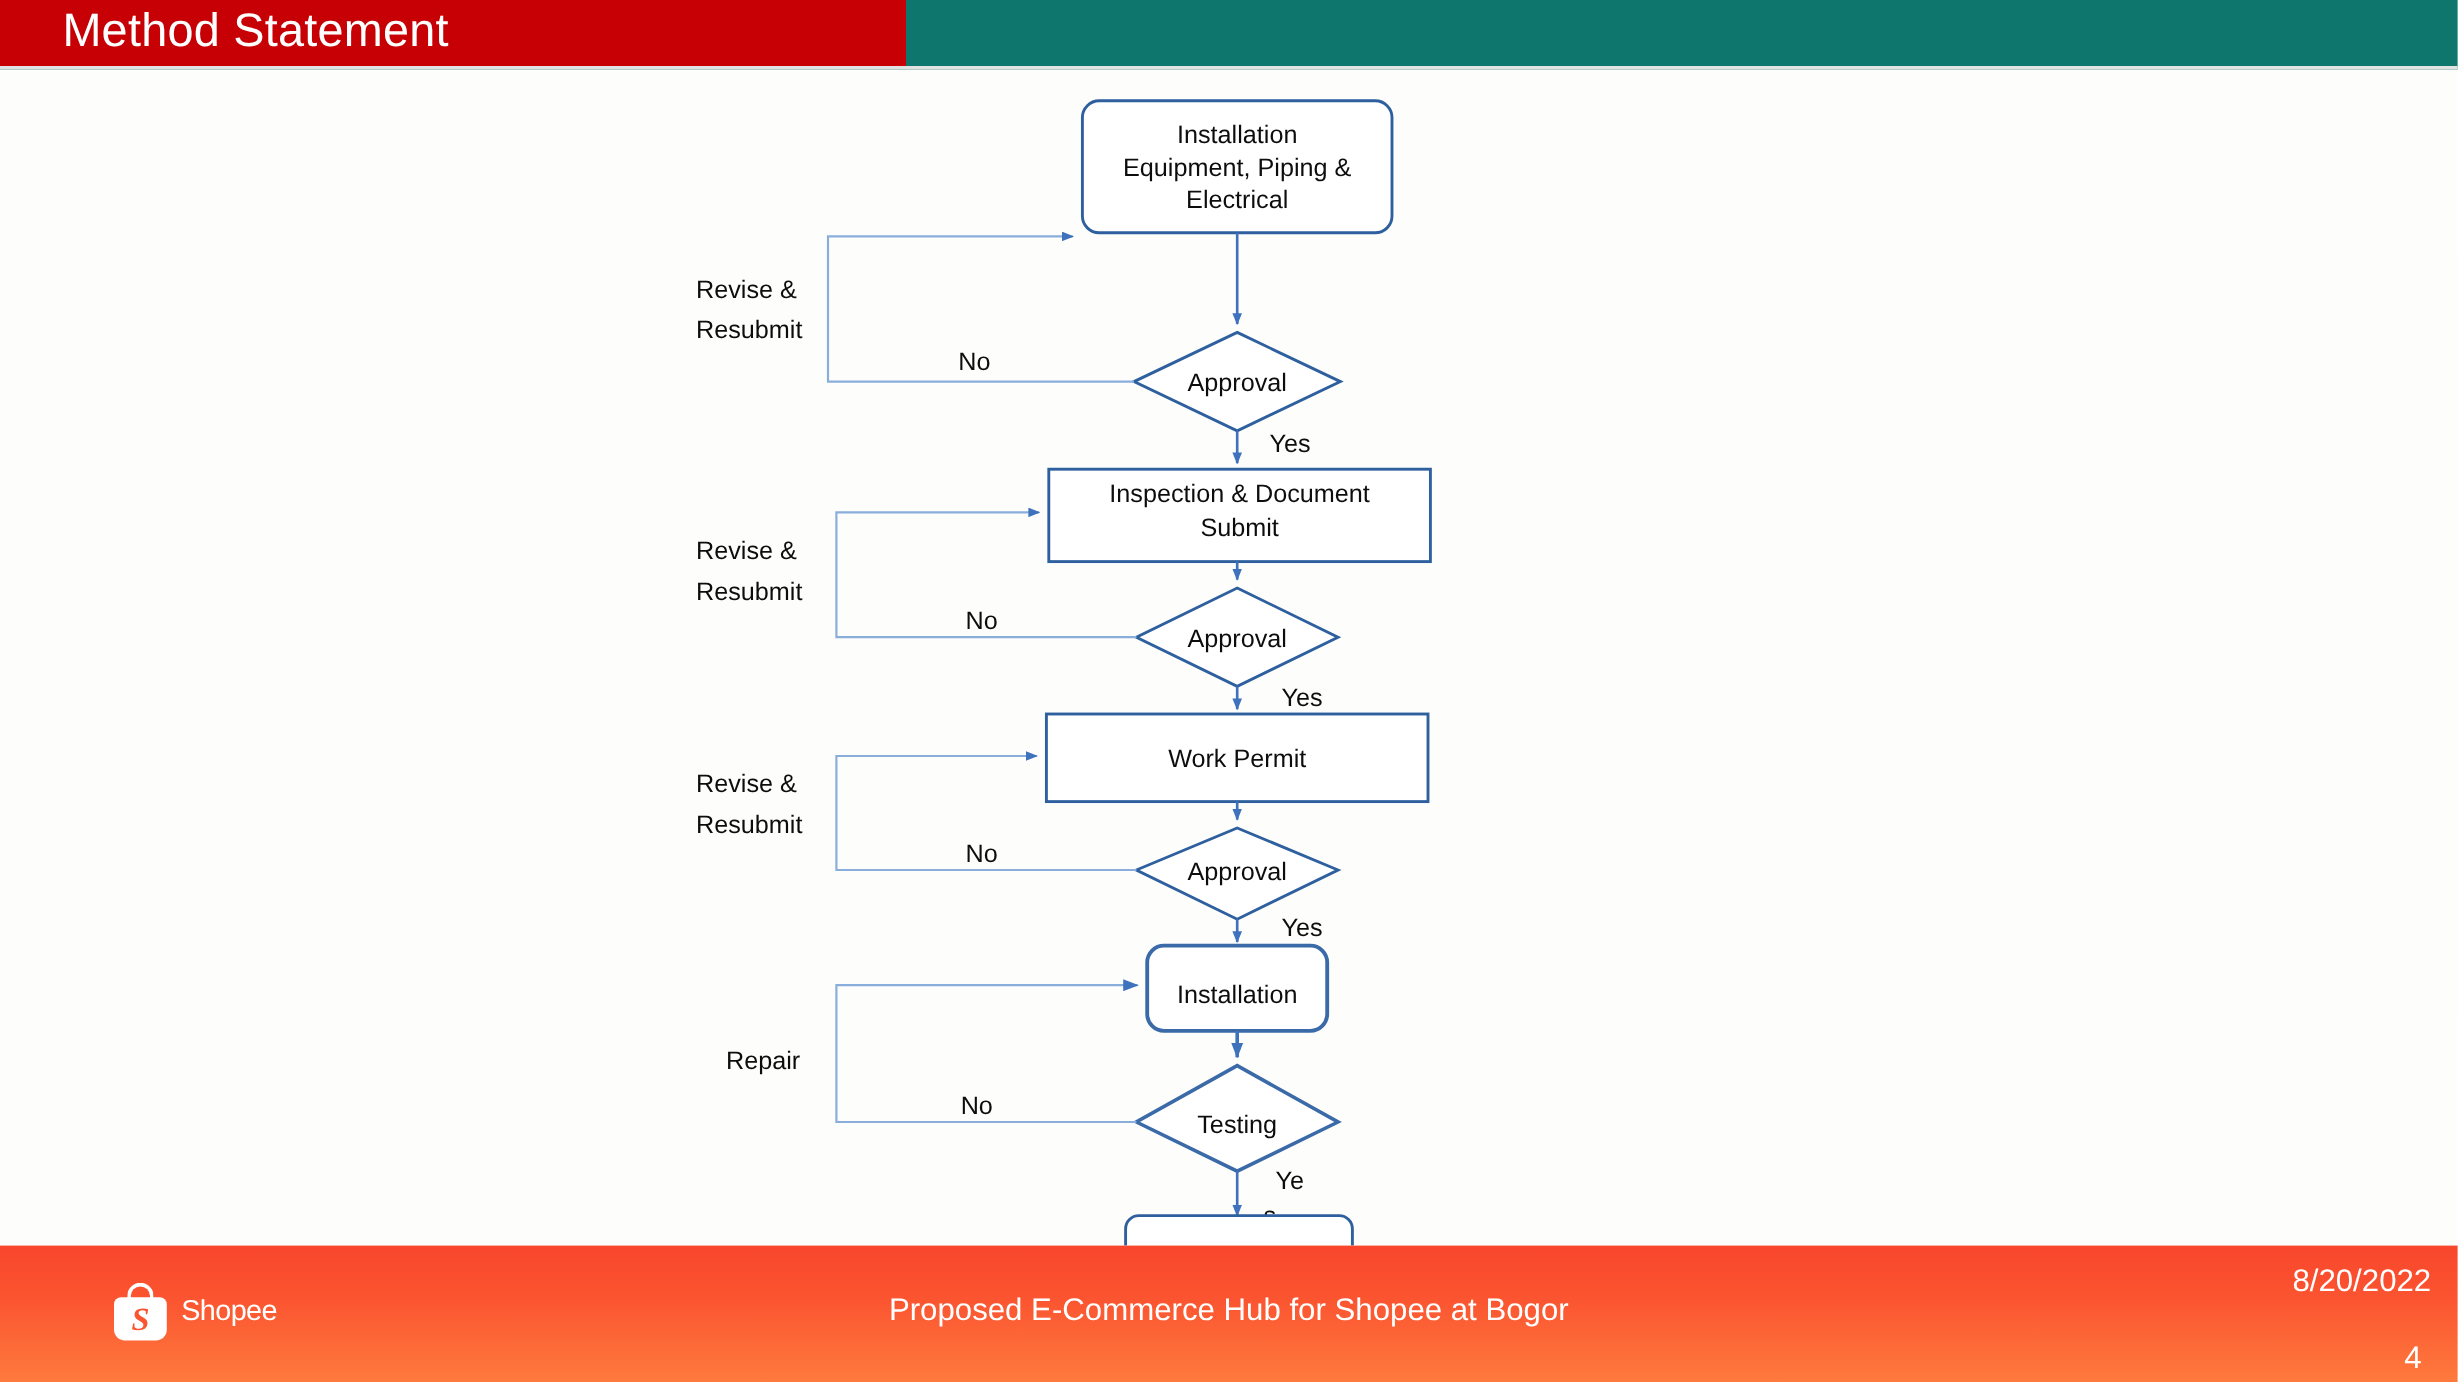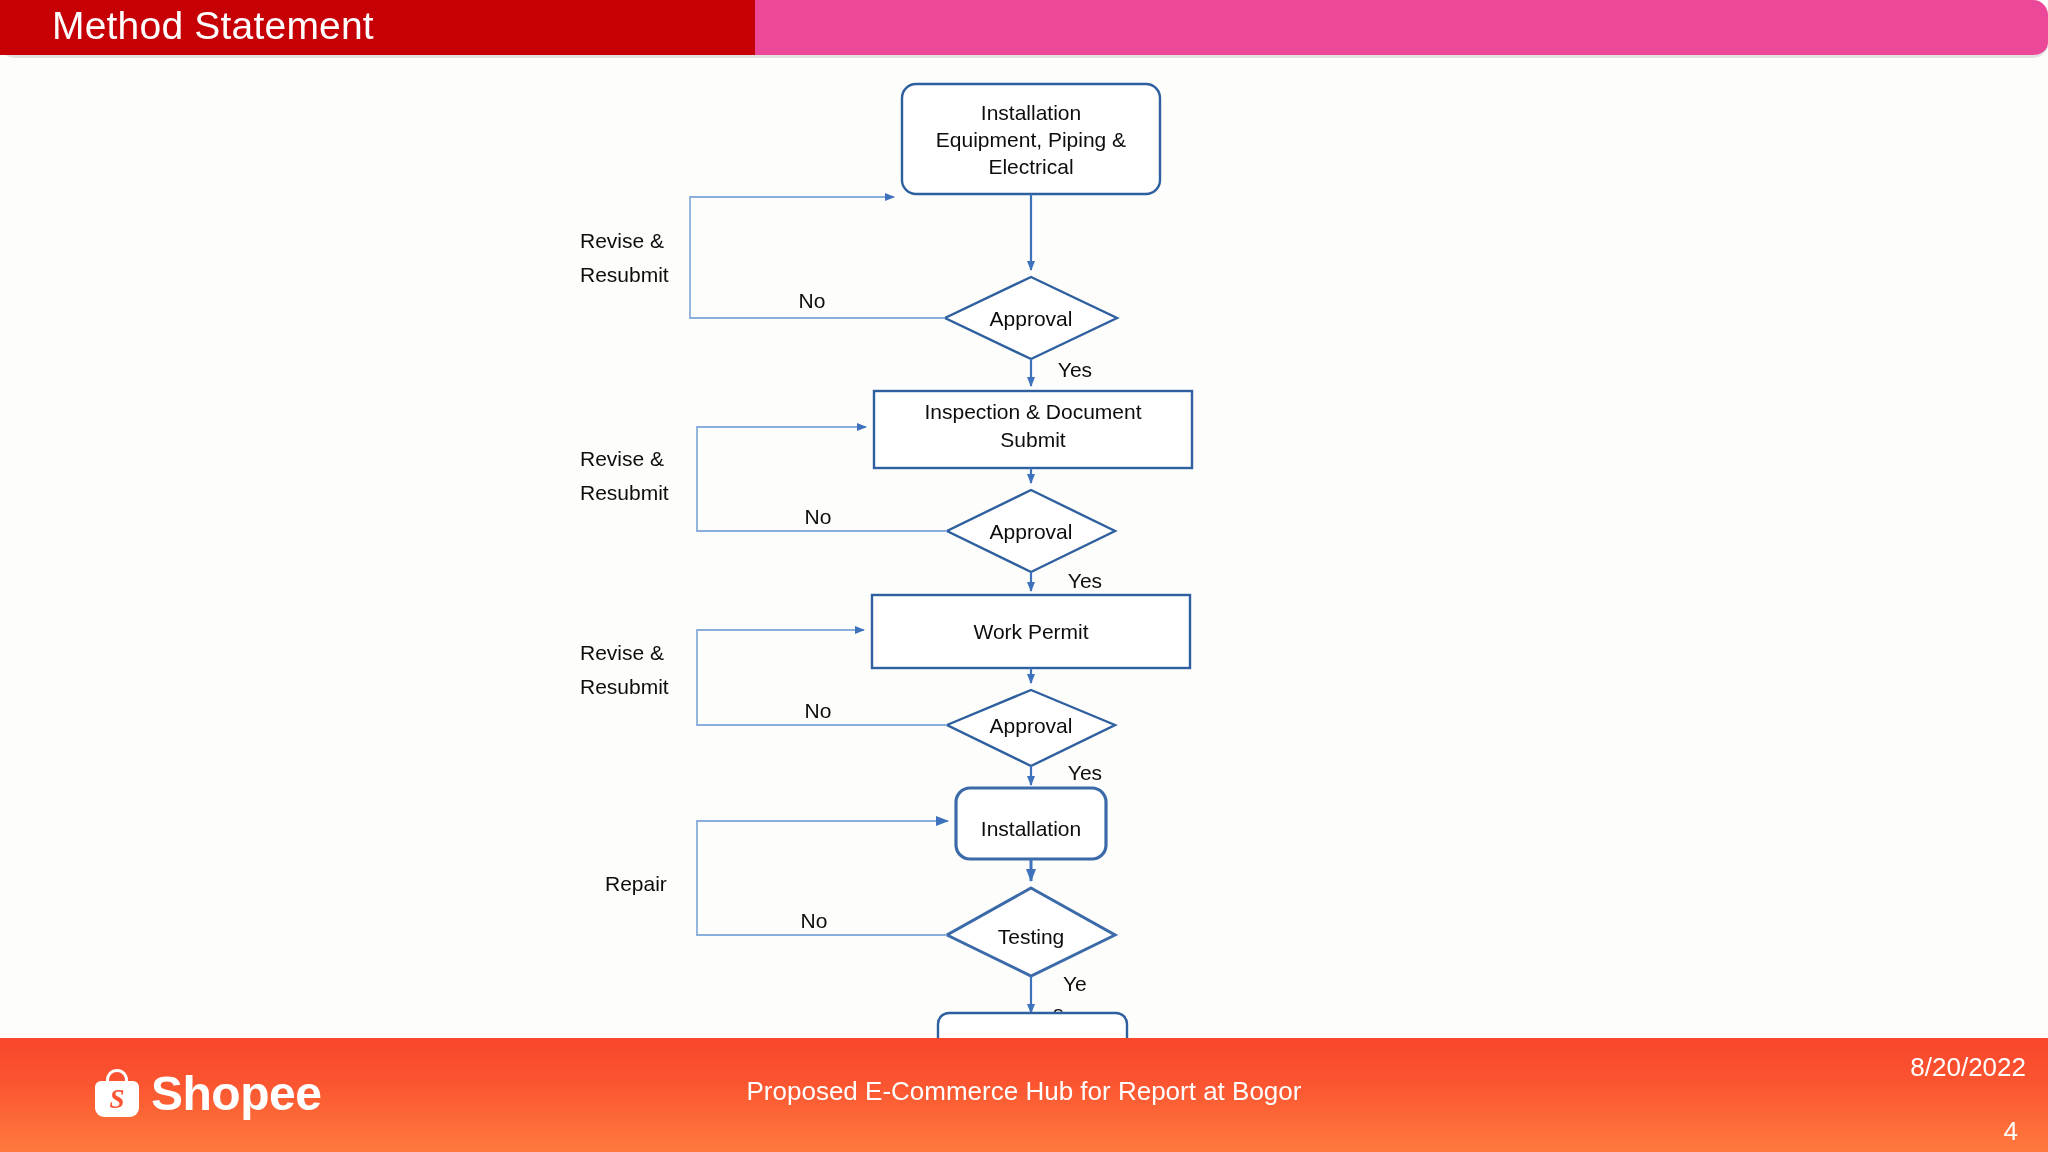--- a/index.html
+++ b/index.html
@@ -16,24 +16,23 @@
     position: relative;
     background: #fdfdfb;
   }
 
   
   #header {
     position: absolute;
     left: 0; top: 0;
     width: 2048px;
     height: 58px;
-    background: #ec4899;
+    background: #0f766e;
     border-bottom: 3px solid #e2e2e2;
     box-sizing: border-box;
-    border-radius: 15px;
   }
   #header-redbar {
     position: absolute;
     left: 0; top: 0;
     width: 755px;
     height: 55px;
     background: #c60005;
   }
   #header-section-title {
     position: absolute;
@@ -131,22 +130,22 @@
     line-height: 36px;
     text-align: center;
     color: #fb5430;
     font-size: 27px;
     font-family: "Liberation Serif", serif;
     font-weight: 700;
     font-style: italic;
   }
   #shopee-word {
     color: #ffffff;
-    font-size: 48px;
-    font-weight: 700;
+    font-size: 24px;
+    font-weight: 400;
     letter-spacing: -0.5px;
     font-family: "Liberation Sans", sans-serif;
   }
   #pulauintan-badge {
     margin-left: 14px;
     background: #d01b10;
     color: #ffffff;
     font-size: 29px;
     font-weight: 700;
     letter-spacing: 1.2px;
@@ -293,16 +292,16 @@
 
 <div id="footer">
   <div id="footer-logo">
     <div id="shopee-bag">
       <div class="bag-handle"></div>
       <div class="bag-body"></div>
       <div class="bag-s">S</div>
     </div>
     <span id="shopee-word">Shopee</span>
   </div>
-  <div id="footer-center-text">Proposed E-Commerce Hub for Report at Bogor</div>
+  <div id="footer-center-text">Proposed E-Commerce Hub for Shopee at Bogor</div>
   <div id="footer-date">8/20/2022</div>
   <div id="footer-pagenum">4</div>
 </div>
 
 </body></html>

